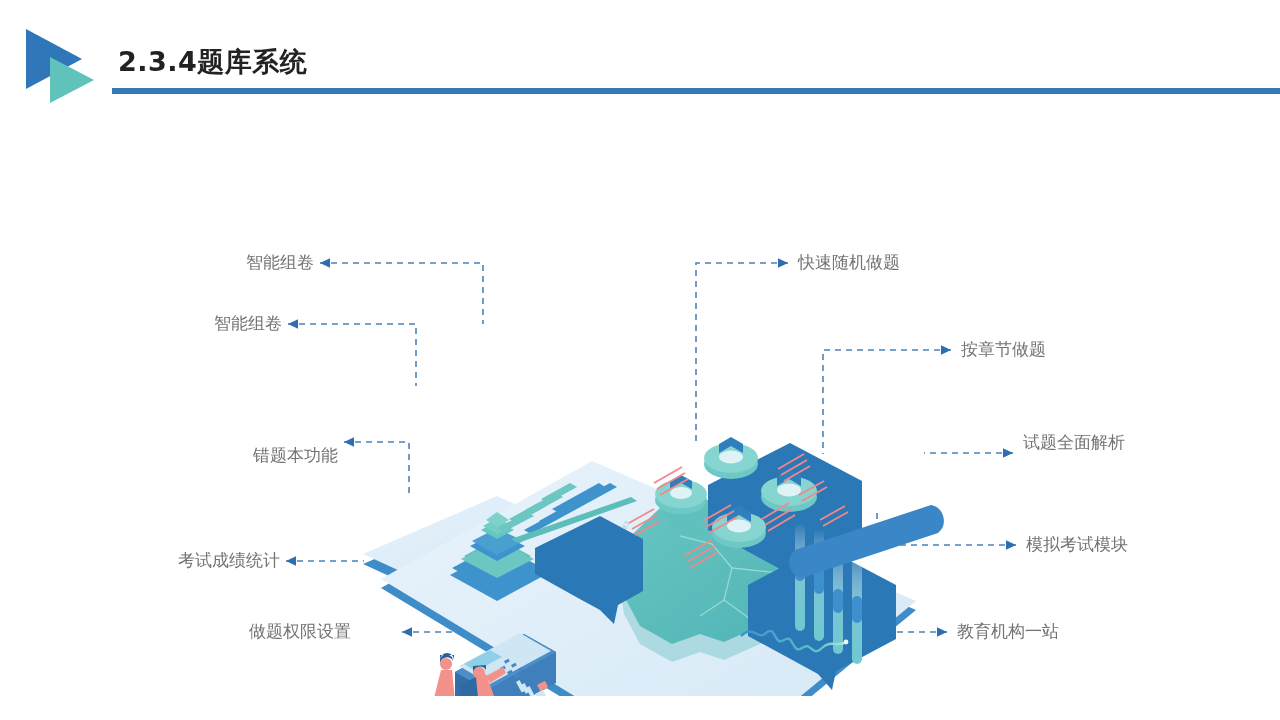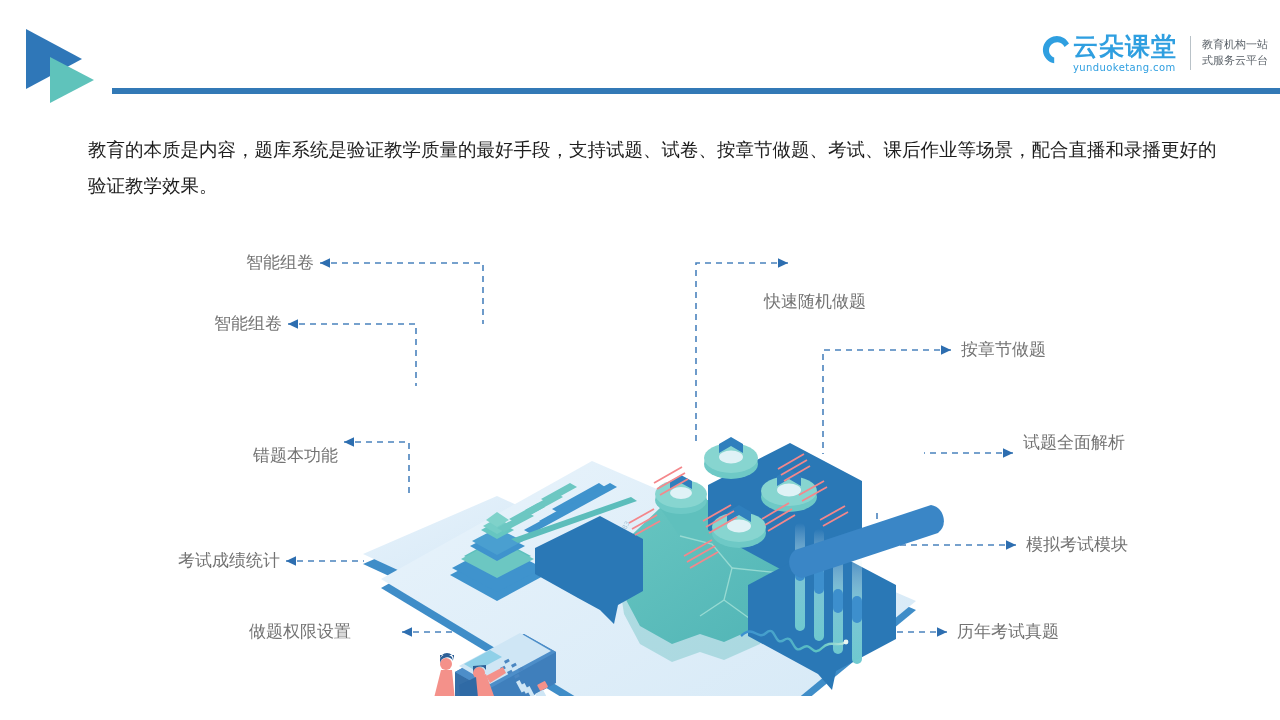--- a/index.html
+++ b/index.html
@@ -148,43 +148,24 @@
 </head>
 <body>
 
 <div id="slide">
 
   <div class="logo-mark">
     <span class="tri tri-back"></span>
     <span class="tri tri-front"></span>
   </div>
 
+  <div class="page-title">2.3.4题库系统</div>
   <div class="title-rule"></div>
 
-  <div class="brand">
-    <div class="brand-cloud">
-      <svg width="40" height="38" viewBox="0 0 40 38" aria-hidden="true">
-        <path d="M30 9.5 C27 3.6 20.4 0.6 14.2 2.4 C7.6 4.3 3.2 10.6 4.0 17.4
-                 C4.7 23.4 9.3 28.2 15.2 29.3 L15.2 23.6
-                 C11.8 22.4 9.6 19.0 10.1 15.3 C10.7 11.0 14.6 7.9 18.9 8.3
-                 C21.9 8.6 24.4 10.5 25.6 13.1 Z" fill="#2f9fe0"></path>
-      </svg>
-    </div>
-    <div class="brand-name-wrap">
-      <div class="brand-name">云朵课堂</div>
-      <div class="brand-domain">yunduoketang.com</div>
-    </div>
-    <div class="brand-sep"></div>
-    <div class="brand-tag">
-      <div>教育机构一站</div>
-      <div>式服务云平台</div>
-    </div>
-  </div>
-
-  <div class="lead">教育的本质是内容，题库系统是验证教学质量的最好手段，支持试题、试卷、按章节做题、考试、课后作业等场景，配合直播和录播更好的验证教学效果。</div>
+
 
   <div id="diagram">
 
     <svg width="1280" height="500" viewBox="0 0 1280 500">
       <defs>
         <linearGradient id="gBoard" x1="0" y1="0" x2="1" y2="1">
           <stop offset="0" stop-color="#e8f3fb"></stop>
           <stop offset="1" stop-color="#d4e8f6"></stop>
         </linearGradient>
         <linearGradient id="gBoardSmall" x1="0" y1="0" x2="1" y2="1">
@@ -478,20 +459,20 @@
       </g>
     </svg>
 
     
     <div class="callout left" style="right:966px; top:55px;">智能组卷</div>
     <div class="callout left" style="right:998px; top:116px;">智能组卷</div>
     <div class="callout left" style="right:942px; top:248px;">错题本功能</div>
     <div class="callout left" style="right:1000px; top:353px;">考试成绩统计</div>
     <div class="callout left" style="right:929px; top:424px;">做题权限设置</div>
 
-    <div class="callout right" style="left:764px; top:55px;margin-top:39px;">快速随机做题</div>
+    <div class="callout right" style="left:798px; top:55px;">快速随机做题</div>
     <div class="callout right" style="left:961px; top:142px;">按章节做题</div>
     <div class="callout right" style="left:1023px; top:235px;">试题全面解析</div>
     <div class="callout right" style="left:1026px; top:337px;text-align:right;">模拟考试模块</div>
-    <div class="callout right" style="left:957px; top:424px;">历年考试真题</div>
+    <div class="callout right" style="left:957px; top:424px;">教育机构一站</div>
 
   </div>
 </div>
 
 </body></html>

